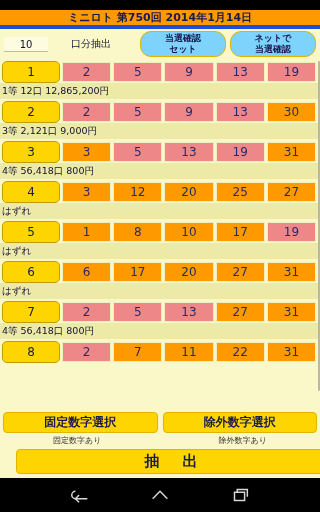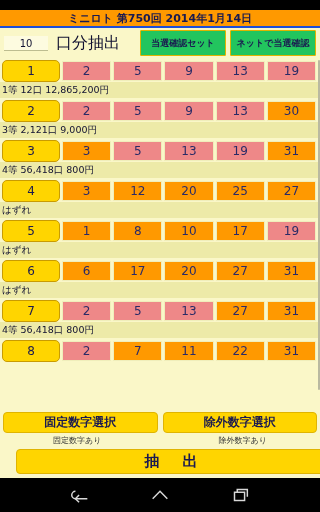--- a/index.html
+++ b/index.html
@@ -28,21 +28,21 @@
   .title-bar {
     flex: 0 0 18px;
     background: #FF9900;
     color: #1a1a50;
     font-size: 11px;
     font-weight: bold;
     display: flex;
     align-items: center;
     justify-content: center;
     letter-spacing: 0px;
-    border-bottom: 2px solid #1d4ed8;
+    border-bottom: 4px solid #1d4ed8;
   }
 
   
   .toolbar {
     flex: 0 0 30px;
     background: #faf7c8;
     display: flex;
     align-items: center;
     padding: 0 4px;
     gap: 4px;
@@ -57,37 +57,37 @@
     font-size: 10px;
     color: #101030;
     text-align: center;
     background: #fdfbe0;
     border: none;
     border-bottom: 1px solid #bdbd90;
     padding: 2px 0 1px 0;
     font-family: "DejaVu Sans", "Liberation Sans", sans-serif;
   }
   .count-label {
-    font-size: 16px;
+    font-size: 10px;
     color: #101030;
-    margin-left: 8px;
+    margin-left: 23px;
     white-space: nowrap;
   }
   .tb-btn {
     flex: 1 1 0;
     height: 26px;
-    background: #22c55e;
+    background: #7dd3fc;
     border: 1px solid #e0b400;
-    border-radius: 1px;
+    border-radius: 11px;
     color: #1a1a50;
     font-size: 9px;
     font-weight: bold;
     line-height: 11px;
     display: flex;
-    flex-direction: row;
+    flex-direction: column;
     align-items: center;
     justify-content: center;
     cursor: pointer;
     font-family: "DejaVu Sans", "Liberation Sans", sans-serif;
     text-align: center;
   }
 
   
   .list {
     flex: 1 1 auto;

